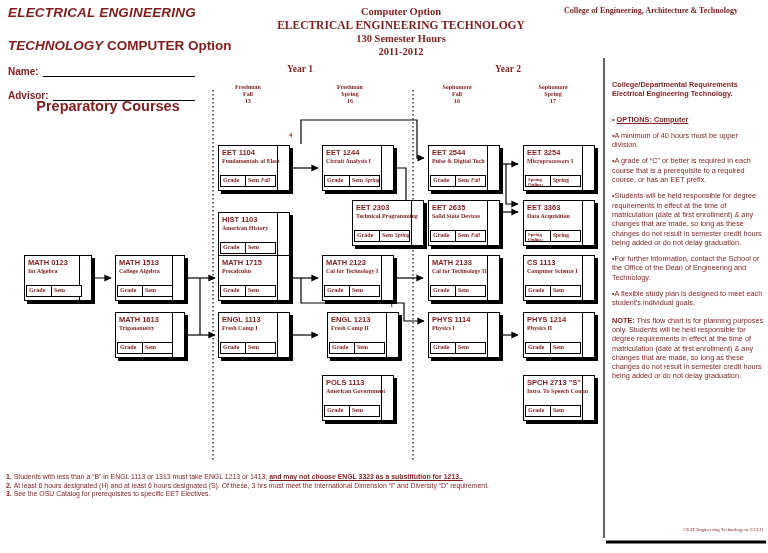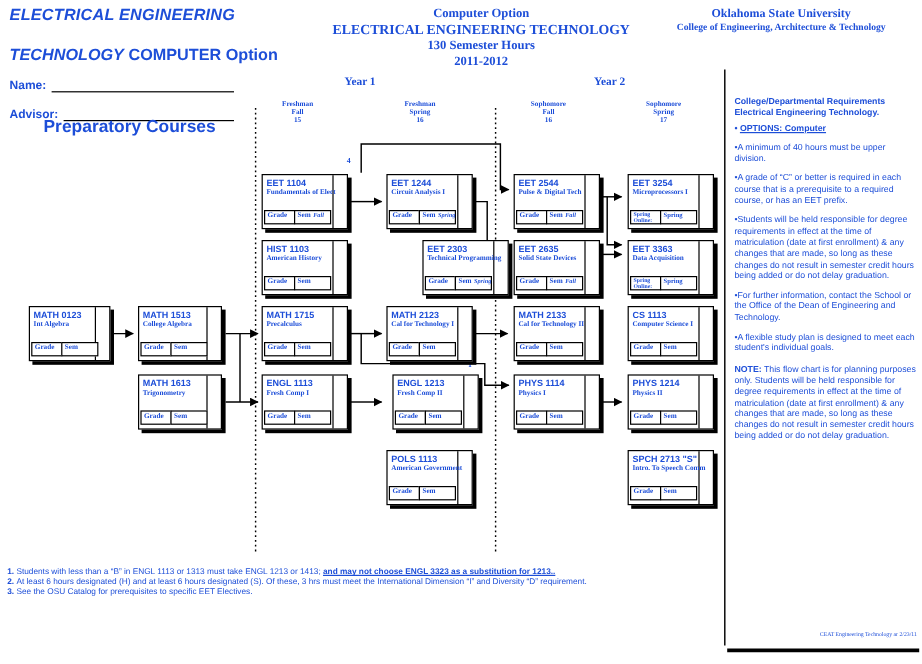--- a/index.html
+++ b/index.html
@@ -1,17 +1,17 @@
 <!DOCTYPE html>
 <html><head>
 <meta charset="utf-8">
 <style>
   html,body{margin:0;padding:0;background:#fff;}
   #page{position:relative;width:768px;height:553px;background:#fff;overflow:hidden;
-        font-family:"Liberation Sans",sans-serif;color:#1d4ed8;}
+        font-family:"Liberation Sans",sans-serif;color:#7f1d1d;}
   
   #hdr-left{position:absolute;left:8px;top:5px;width:250px;}
   .hl1{font-size:13.5px;font-weight:bold;font-style:italic;letter-spacing:.2px;}
   .hl2{font-size:13.5px;font-weight:bold;margin-top:18px;}
   .hl2 .it{font-style:italic;}
   .fieldrow{margin-top:13px;font-size:10px;font-weight:bold;display:flex;align-items:flex-end;}
   .fieldline{display:inline-block;border-bottom:1.5px solid #000;height:10px;margin-left:4px;}
   #prep-title{position:absolute;left:28px;top:98px;width:160px;text-align:center;
               font-size:14.5px;font-weight:bold;}
   #hdr-center{position:absolute;left:258px;top:5px;width:286px;text-align:center;
@@ -40,21 +40,21 @@
   .cell{border:1px solid #000;font-family:"Liberation Serif",serif;font-weight:bold;
         font-size:6px;padding:1px 0 0 2px;background:#fff;box-sizing:border-box;}
   .cleft{width:26px;}
   .cright{width:31px;margin-left:-1px;white-space:nowrap;}
   .semval{font-style:italic;font-size:5.2px;margin-left:2px;font-weight:bold;}
   .cbox.online .cleft{font-size:4.8px;line-height:5px;white-space:pre-line;padding-top:1px;}
   .cbox.online .cright{font-size:5.5px;}
   
   #sidebar{position:absolute;left:612px;top:80px;width:152px;font-size:7.3px;line-height:9.3px;}
   .sb-h{font-weight:bold;}
-  .sb-opts{margin-top:3px;}
+  .sb-opts{margin-top:16px;}
   .sb-opts .ul{text-decoration:underline;}
   .sb-b{margin-top:7px;}
   .sb-note{margin-top:8px;}
   .sb-note b{font-weight:bold;}
   
   #footnotes{position:absolute;left:6px;top:473px;width:600px;font-size:6.9px;line-height:8.6px;}
   .fn b{font-weight:bold;}
   .fn .bu{font-weight:bold;text-decoration:underline;}
   #footer-text{position:absolute;right:4px;top:527px;width:200px;text-align:right;
                font-family:"Liberation Serif",serif;font-size:4.8px;}
@@ -110,21 +110,20 @@
   <div id="prep-title">Preparatory Courses</div>
 
   <div id="hdr-center">
     <div class="hc1">Computer Option</div>
     <div class="hc2">ELECTRICAL ENGINEERING TECHNOLOGY</div>
     <div class="hc3">130 Semester Hours</div>
     <div class="hc4">2011-2012</div>
   </div>
 
   <div id="hdr-right">
-    <div class="hr1">Oklahoma State University</div>
     <div class="hr2">College of Engineering, Architecture &amp; Technology</div>
   </div>
 
   <div id="labels">
       <div class="yearlbl" style="left: 300px; top: 64px;">Year 1</div>
       <div class="yearlbl" style="left: 508px; top: 64px;">Year 2</div>
       <div class="colhead" style="left: 248px; top: 84px;">
         <div>Freshman</div>
         <div>Fall</div>
         <div>15</div>
@@ -177,21 +176,21 @@
   </div>
       <div class="cbox" style="left: 218px; top: 145px; width: 72px;">
     <div class="strip"></div>
     <div class="ccode">EET 1104</div>
     <div class="cname">Fundamentals of Elect</div>
     <div class="crow">
       <div class="cell cleft">Grade</div>
       <div class="cell cright"><span class="semlbl">Sem</span><span class="semval">Fall</span></div>
     </div>
   </div>
-      <div class="cbox" style="left: 218px; top: 200px; width: 72px;">
+      <div class="cbox" style="left: 218px; top: 212px; width: 72px;">
     <div class="strip"></div>
     <div class="ccode">HIST 1103</div>
     <div class="cname">American History</div>
     <div class="crow">
       <div class="cell cleft">Grade</div>
       <div class="cell cright"><span class="semlbl">Sem</span><span class="semval"></span></div>
     </div>
   </div>
       <div class="cbox" style="left: 218px; top: 255px; width: 72px;">
     <div class="strip"></div>

